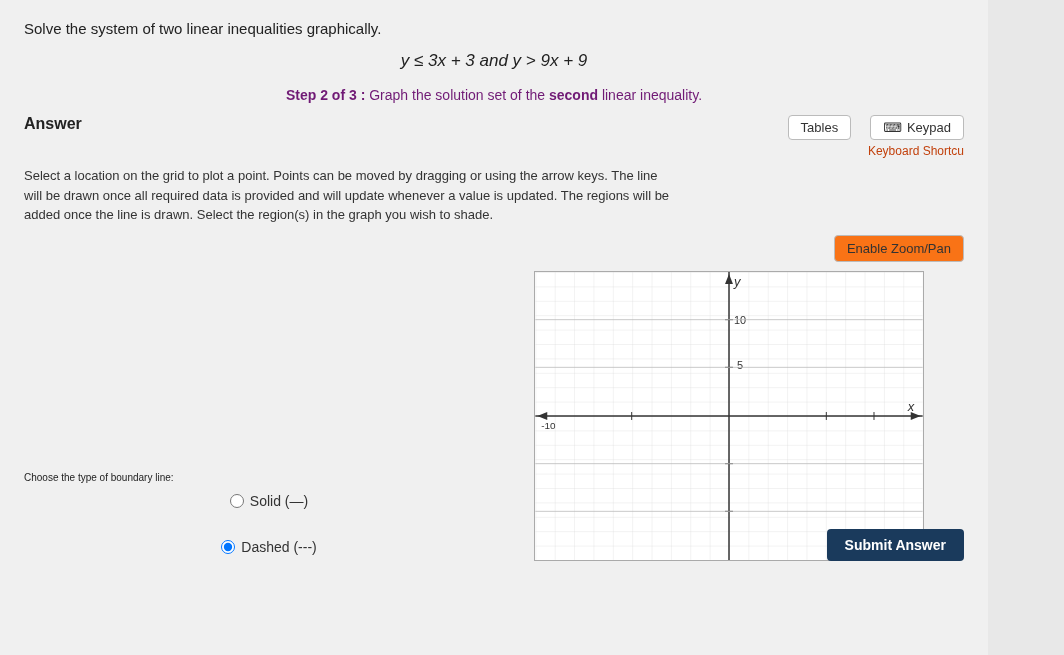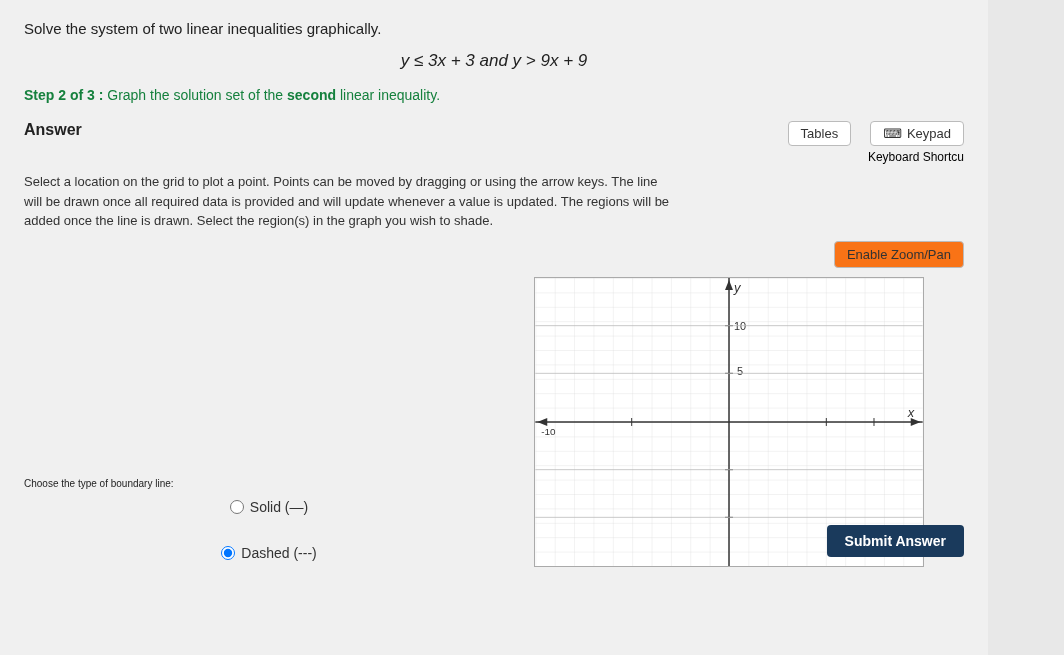--- a/index.html
+++ b/index.html
@@ -25,22 +25,23 @@
     }
     .equation-line {
       text-align: center;
       font-size: 17px;
       color: #222;
       margin-bottom: 16px;
       font-style: italic;
     }
     .step-line {
       font-size: 14px;
-      color: #15803d;
-      margin-bottom: 18px;
+      color: #701a75;
+      margin-bottom: 12px;
+      text-align: center;
     }
     .step-line b { font-weight: bold; }
     .answer-row {
       display: flex;
       justify-content: space-between;
       align-items: flex-start;
       margin-bottom: 4px;
     }
     .answer-label {
       font-size: 16px;
@@ -59,21 +60,21 @@
       padding: 4px 12px;
       font-size: 13px;
       cursor: pointer;
       display: flex;
       align-items: center;
       gap: 5px;
       color: #333;
     }
     .keyboard-shortcut-text {
       font-size: 12px;
-      color: #000000;
+      color: #c2410c;
       text-align: right;
       margin-bottom: 8px;
     }
     .instructions-text {
       font-size: 13px;
       color: #333;
       line-height: 1.5;
       margin-bottom: 10px;
       max-width: 650px;
     }
@@ -145,21 +146,21 @@
       margin-top: 36px;
       position: relative;
       overflow: hidden;
     }
     .graph-svg {
       width: 100%;
       height: 100%;
     }
     .submit-btn {
       position: absolute;
-      bottom: 10px;
+      bottom: 0;
       right: 0;
       background: #1a3a5c;
       color: #fff;
       border: none;
       border-radius: 4px;
       padding: 8px 18px;
       font-size: 14px;
       font-weight: bold;
       cursor: pointer;
     }

